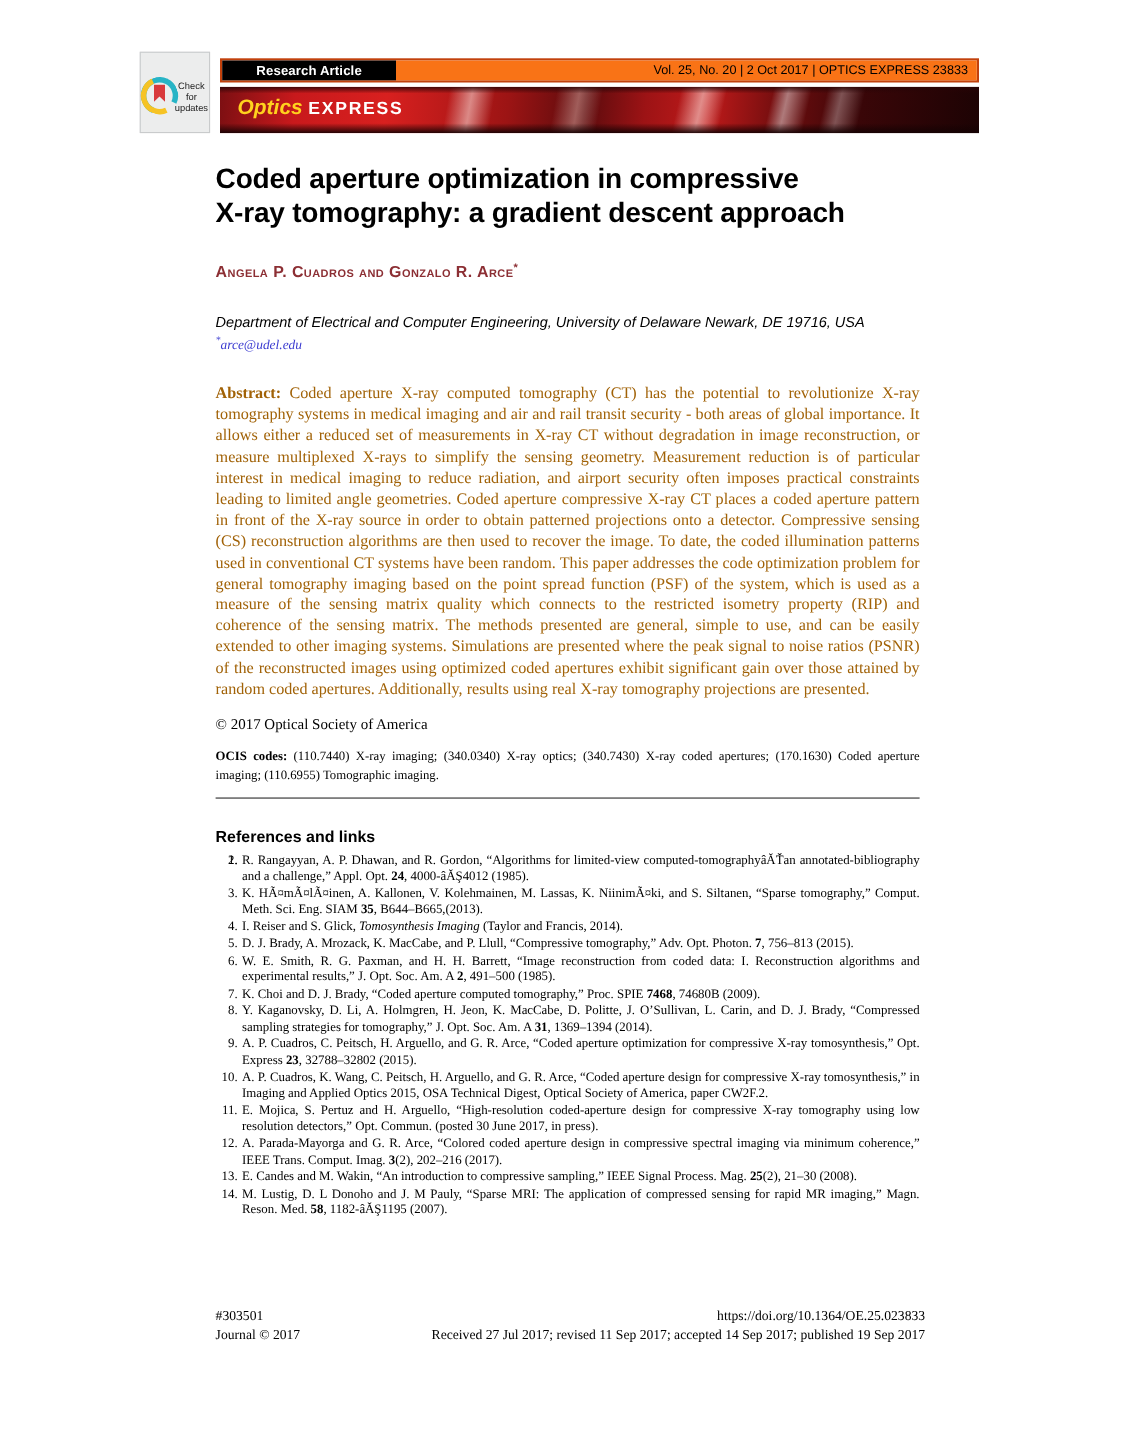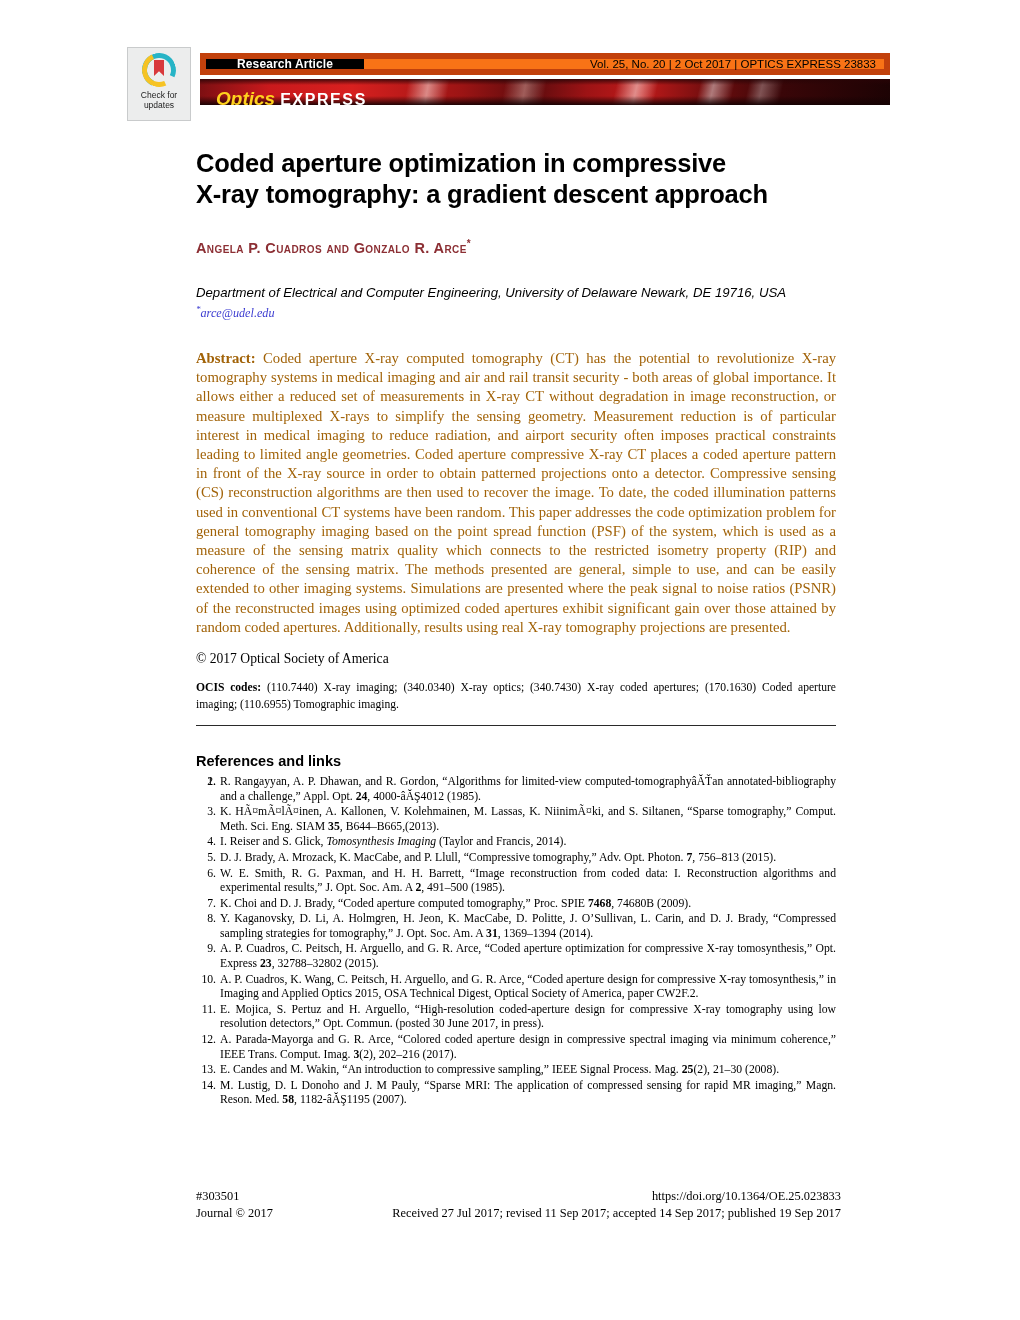--- a/index.html
+++ b/index.html
@@ -28,21 +28,21 @@
   #crossmark-badge {
     position: absolute;
     left: 127px;
     top: 47px;
     width: 64px;
     height: 74px;
     background: #eceded;
     border: 1px solid #c9cbcc;
     box-sizing: border-box;
     display: flex;
-    flex-direction: column;
+    flex-direction: row;
     align-items: center;
     justify-content: flex-start;
     padding-top: 5px;
   }
   #crossmark-ring {
     position: relative;
     width: 34px;
     height: 34px;
   }
   #crossmark-ring .ring-top {
@@ -85,21 +85,21 @@
     text-align: center;
     color: #222;
   }
 
   #topbar {
     position: absolute;
     left: 200px;
     top: 53px;
     width: 690px;
     height: 22px;
-    border: 6px solid #c2410c;
+    border: 2px solid #c2410c;
     box-sizing: border-box;
     display: flex;
   }
   #topbar-tag {
     background: #000000;
     color: #ffffff;
     font-family: "Liberation Sans", sans-serif;
     font-weight: bold;
     font-size: 12px;
     letter-spacing: 0.1px;
@@ -120,21 +120,21 @@
     justify-content: flex-end;
     padding-right: 8px;
     box-sizing: border-box;
   }
 
   #journal-banner {
     position: absolute;
     left: 200px;
     top: 79px;
     width: 690px;
-    height: 26px;
+    height: 42px;
     overflow: hidden;
     background:
       linear-gradient(100deg, rgba(255,255,255,0) 30%, rgba(255,230,225,0.55) 33%, rgba(255,255,255,0) 36%),
       linear-gradient(100deg, rgba(255,255,255,0) 44%, rgba(255,215,205,0.40) 47%, rgba(255,255,255,0) 50%),
       linear-gradient(103deg, rgba(255,255,255,0) 60%, rgba(255,235,230,0.55) 63%, rgba(255,255,255,0) 66%),
       linear-gradient(103deg, rgba(255,255,255,0) 72%, rgba(255,255,255,0.45) 74%, rgba(255,255,255,0) 77%),
       linear-gradient(103deg, rgba(255,255,255,0) 79%, rgba(255,255,255,0.30) 81%, rgba(255,255,255,0) 84%),
       linear-gradient(95deg,
         #7c0f12 0%,
         #c8191c 10%,

